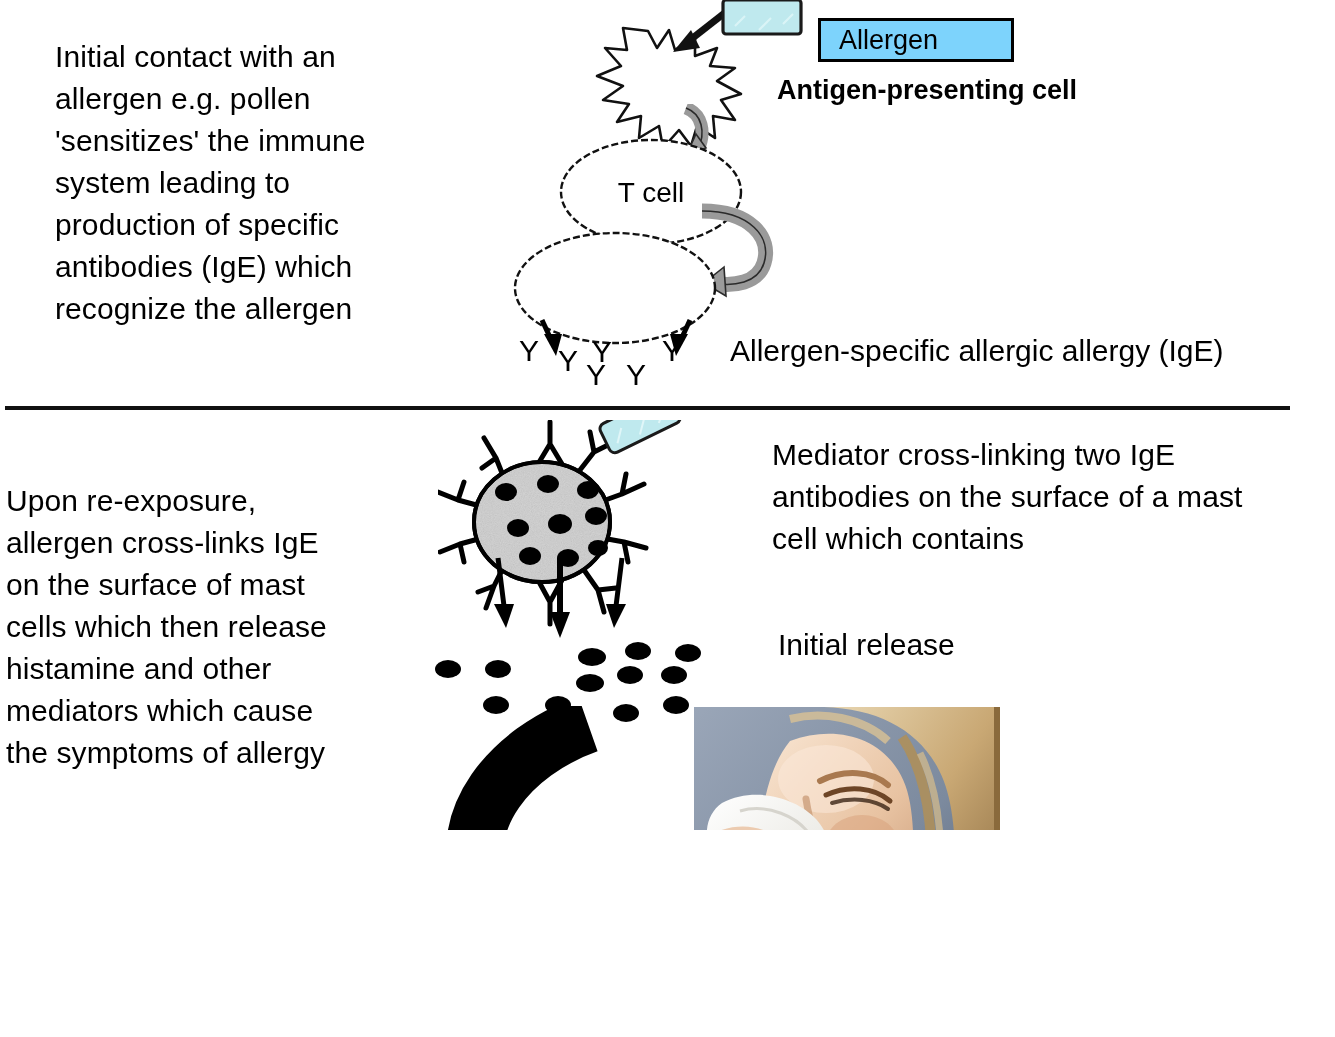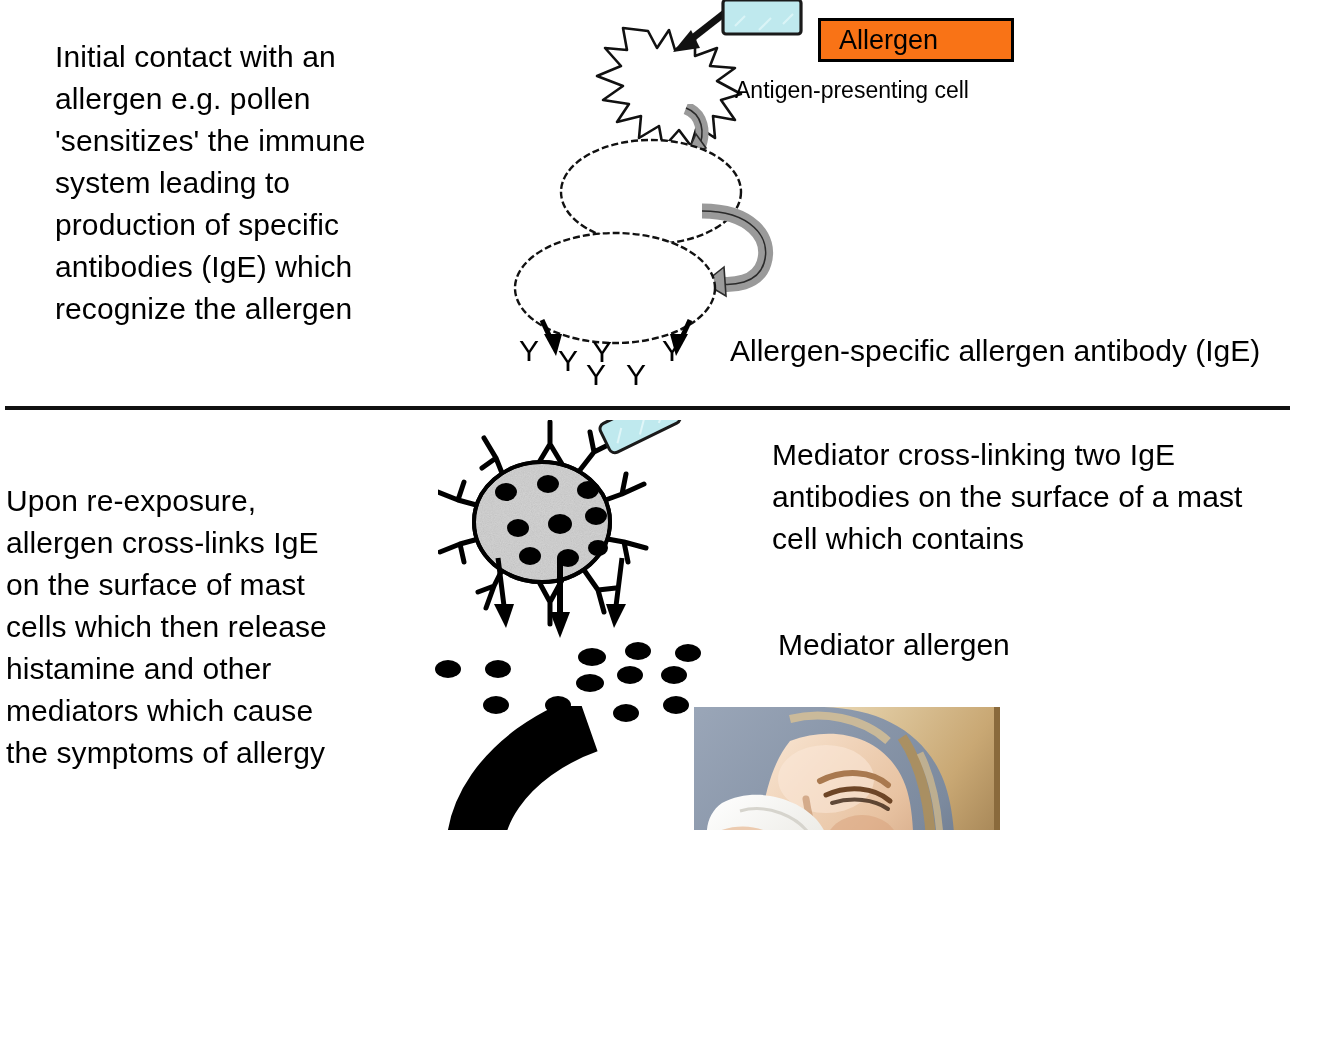--- a/index.html
+++ b/index.html
@@ -50,33 +50,34 @@
   }
   #label-ige-caption {
     left: 730px;
     top: 333px;
   }
   #label-mediator-release {
     left: 778px;
     top: 627px;
   }
   #label-apc {
-    left: 735px;
+    left: 777px;
     top: 72px;
-    font-size: 23px;
+    font-size: 27px;
+    font-weight: bold;
   }
 
   
   #allergen-box {
     left: 818px;
     top: 18px;
     width: 196px;
     height: 44px;
     border: 3px solid #000;
-    background: #f97316;
+    background: #7dd3fc;
     box-sizing: border-box;
   }
   #allergen-box-label {
     position: absolute;
     left: 18px;
     top: 50%;
     transform: translateY(-50%);
     font-size: 27px;
     line-height: 28px;
     white-space: nowrap;
@@ -154,20 +155,23 @@
       <path d="M24 4 C40 10 44 28 36 46" fill="none" stroke="#2b2b2b" stroke-width="1.6"></path>
       <path d="M24 52 L44 44 L34 30 Z" fill="#9a9a9a" stroke="#2b2b2b" stroke-width="1.6"></path>
     </svg>
   </div>
 
   <div class="abs svgwrap" style="left:556px; top:135px;">
     <svg width="190" height="115" viewBox="0 0 190 115">
       <ellipse cx="95" cy="57" rx="90" ry="52" fill="#ffffff" stroke="#111111" stroke-width="2.4" stroke-dasharray="7 3"></ellipse>
     </svg>
   </div>
+  <div class="abs" style="left:556px; top:135px; width:190px; height:115px;
+       display:flex; align-items:center; justify-content:center;
+       font-size:28px;">T cell</div>
 
   <div class="abs svgwrap" style="left:690px; top:203px;">
     <svg width="110" height="95" viewBox="0 0 110 95">
       <path d="M12 8 C60 8 82 34 74 60 C68 80 44 84 22 80" fill="none" stroke="#9a9a9a" stroke-width="15" stroke-linecap="butt"></path>
       <path d="M12 8 C60 8 82 34 74 60 C68 80 44 84 22 80" fill="none" stroke="#2b2b2b" stroke-width="1.6"></path>
       <path d="M34 64 L14 80 L36 93 Z" fill="#9a9a9a" stroke="#2b2b2b" stroke-width="1.6"></path>
     </svg>
   </div>
 
   <div class="abs svgwrap" style="left:510px; top:228px;">
@@ -185,21 +189,21 @@
     </svg>
   </div>
 
   <div class="abs" style="left:519px; top:334px; font-size:30px;">Y</div>
   <div class="abs" style="left:558px; top:344px; font-size:30px;">Y</div>
   <div class="abs" style="left:586px; top:358px; font-size:30px;">Y</div>
   <div class="abs" style="left:592px; top:335px; font-size:30px;">Y</div>
   <div class="abs" style="left:626px; top:358px; font-size:30px;">Y</div>
   <div class="abs" style="left:662px; top:334px; font-size:30px;">Y</div>
 
-  <div class="abs caption" id="label-ige-caption">Allergen-specific allergen antibody (IgE)</div>
+  <div class="abs caption" id="label-ige-caption">Allergen-specific allergic allergy (IgE)</div>
 
   <div class="abs" id="divider"></div>
 
   <div class="abs para" id="text-reexposure">Upon re-exposure,
 allergen cross-links IgE
 on the surface of mast
 cells which then release
 histamine and other
 mediators which cause
 the symptoms of allergy</div>
@@ -297,21 +301,21 @@
         <ellipse cx="244" cy="50" rx="13" ry="9"></ellipse>
         <ellipse cx="66" cy="80" rx="13" ry="9"></ellipse>
         <ellipse cx="128" cy="80" rx="13" ry="9"></ellipse>
         <ellipse cx="196" cy="88" rx="13" ry="9"></ellipse>
         <ellipse cx="246" cy="80" rx="13" ry="9"></ellipse>
         <ellipse cx="98" cy="112" rx="13" ry="9"></ellipse>
       </g>
     </svg>
   </div>
 
-  <div class="abs caption" id="label-mediator-release">Mediator allergen</div>
+  <div class="abs caption" id="label-mediator-release">Initial release</div>
 
   <div class="abs svgwrap" style="left:438px; top:706px;">
     <svg width="260" height="248" viewBox="0 0 260 248">
       <path d="M150 18
                C 70 46, 18 116, 44 176
                C 62 218, 128 234, 178 216" fill="none" stroke="#000" stroke-width="58" stroke-linecap="butt"></path>
       <path d="M150 152 L246 186 L156 238 Z" fill="#000"></path>
     </svg>
   </div>
 

